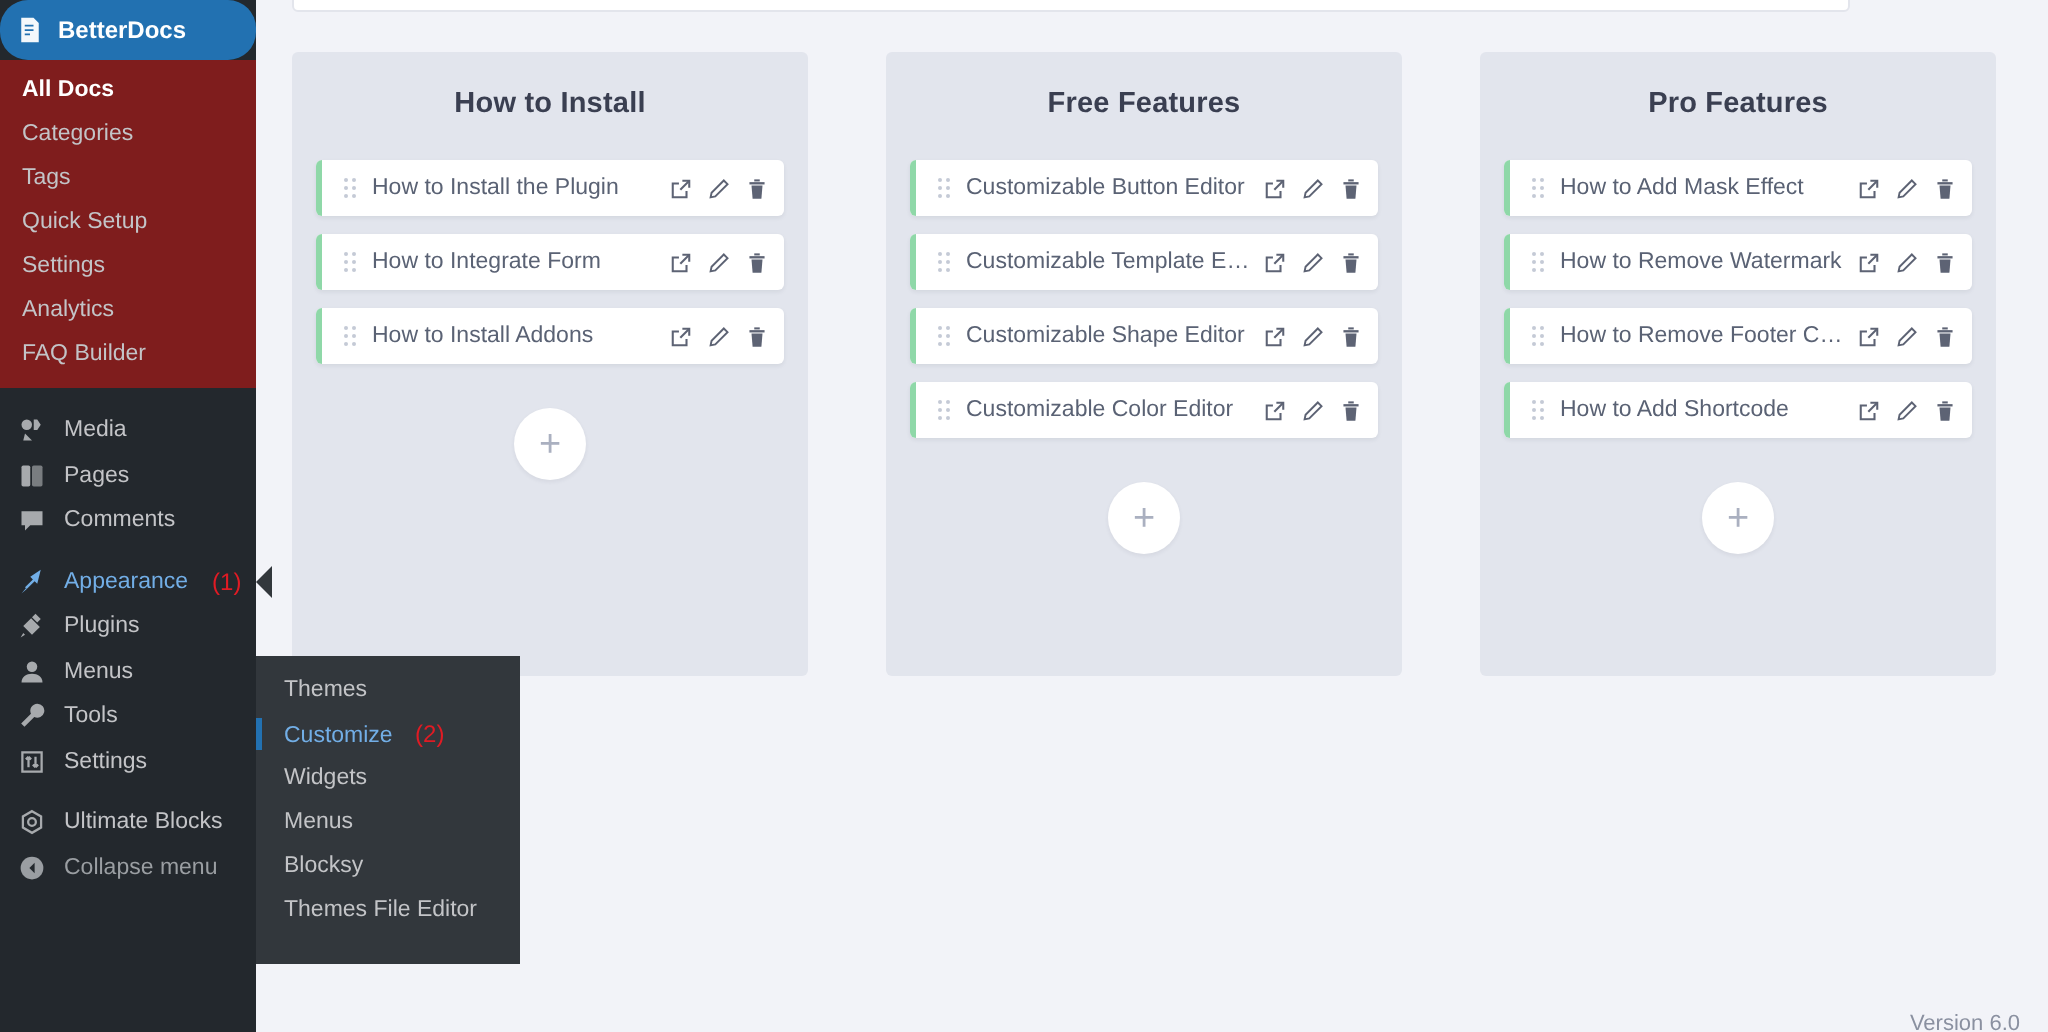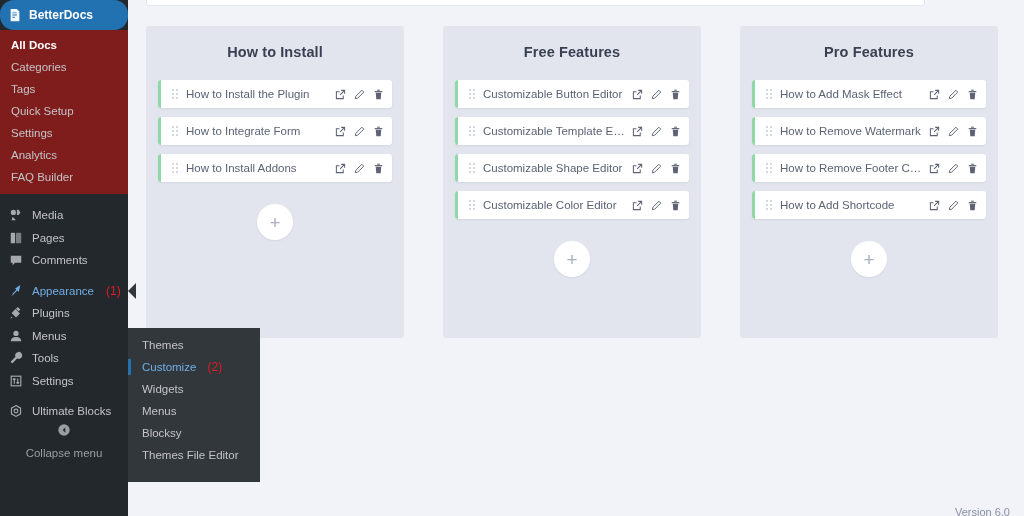--- a/index.html
+++ b/index.html
@@ -56,21 +56,21 @@
   .menu-row.is-open { color: #72aee6; }
   .menu-row.is-open .mico { color: #72aee6; }
   .menu-row .badge-marker { color: #e01b24; font-size: 12px; margin-left: 3px; }
   .menu-row .flyarrow {
     position: absolute; right: -8px; top: 50%; transform: translateY(-50%);
     width: 0; height: 0;
     border-top: 8px solid transparent;
     border-bottom: 8px solid transparent;
     border-right: 8px solid #32373c;
   }
-  .menu-row.dim { color: #9a9ea2; flex-direction: column; }
+  .menu-row.dim { color: #9a9ea2; }
   .menu-row.dim .mico { color: #9a9ea2; }
 
   
   #flyout {
     position: absolute; left: 128px; top: 328px;
     width: 132px; background: #32373c; z-index: 45;
     padding: 6px 0 16px 0;
   }
   .fly-item {
     position: relative;

